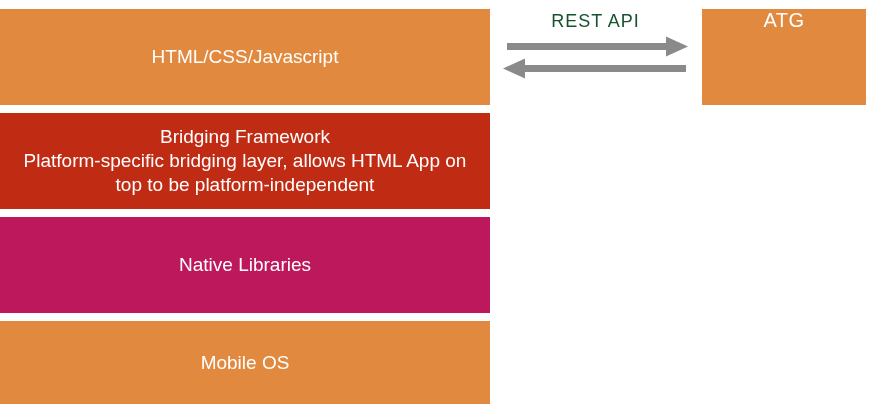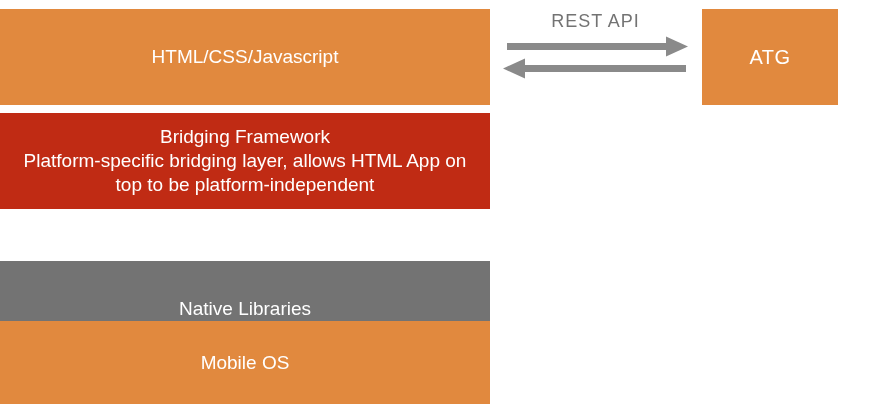--- a/index.html
+++ b/index.html
@@ -32,24 +32,24 @@
   .layer-2 { top: 113px; height: 96px; }
   .layer-3 { top: 217px; height: 96px; }
   .layer-4 { top: 321px; height: 83px; }
   .layer-desc {
     width: 445px;
   }
   .atg-box {
     position: absolute;
     left: 702px;
     top: 9px;
-    width: 136px;
+    width: 164px;
     height: 96px;
     display: flex;
-    align-items: center;
+    align-items: flex-start;
     justify-content: center;
     color: #FFFFFF;
     font-size: 20px;
     letter-spacing: 0.5px;
   }
   .rest-label {
     position: absolute;
     left: 498px;
     top: 11px;
     width: 195px;
@@ -72,29 +72,29 @@
 
   <div class="layer layer-1" style="background-color: rgb(225, 137, 62);">
     <span class="layer-label">HTML/CSS/Javascript</span>
   </div>
 
   <div class="layer layer-2" style="background-color: rgb(192, 43, 20);">
     <div class="layer-title">Bridging Framework</div>
     <div class="layer-desc">Platform-specific bridging layer, allows HTML App on top to be platform-independent</div>
   </div>
 
-  <div class="layer layer-3" style="background-color: #737373; margin-top: 44px;">
+  <div class="layer layer-3" style="background-color: #be185d;">
     <span class="layer-label">Native Libraries</span>
   </div>
 
   <div class="layer layer-4" style="background-color: rgb(225, 137, 62);">
     <span class="layer-label">Mobile OS</span>
   </div>
 
-  <div class="rest-label" style="color: #737373;">REST API</div>
+  <div class="rest-label" style="color: #14532d;">REST API</div>
 
   <svg class="arrows" viewBox="0 0 195 55" style="color: rgb(138, 138, 138);">
 
     <line x1="9" y1="16.5" x2="168" y2="16.5" stroke="currentColor" stroke-width="7"></line>
     <polygon points="168,6.5 190,16.5 168,26.5" fill="currentColor"></polygon>
 
     <line x1="27" y1="38.5" x2="188" y2="38.5" stroke="currentColor" stroke-width="7"></line>
     <polygon points="5,38.5 27,28.5 27,48.5" fill="currentColor"></polygon>
   </svg>
 

